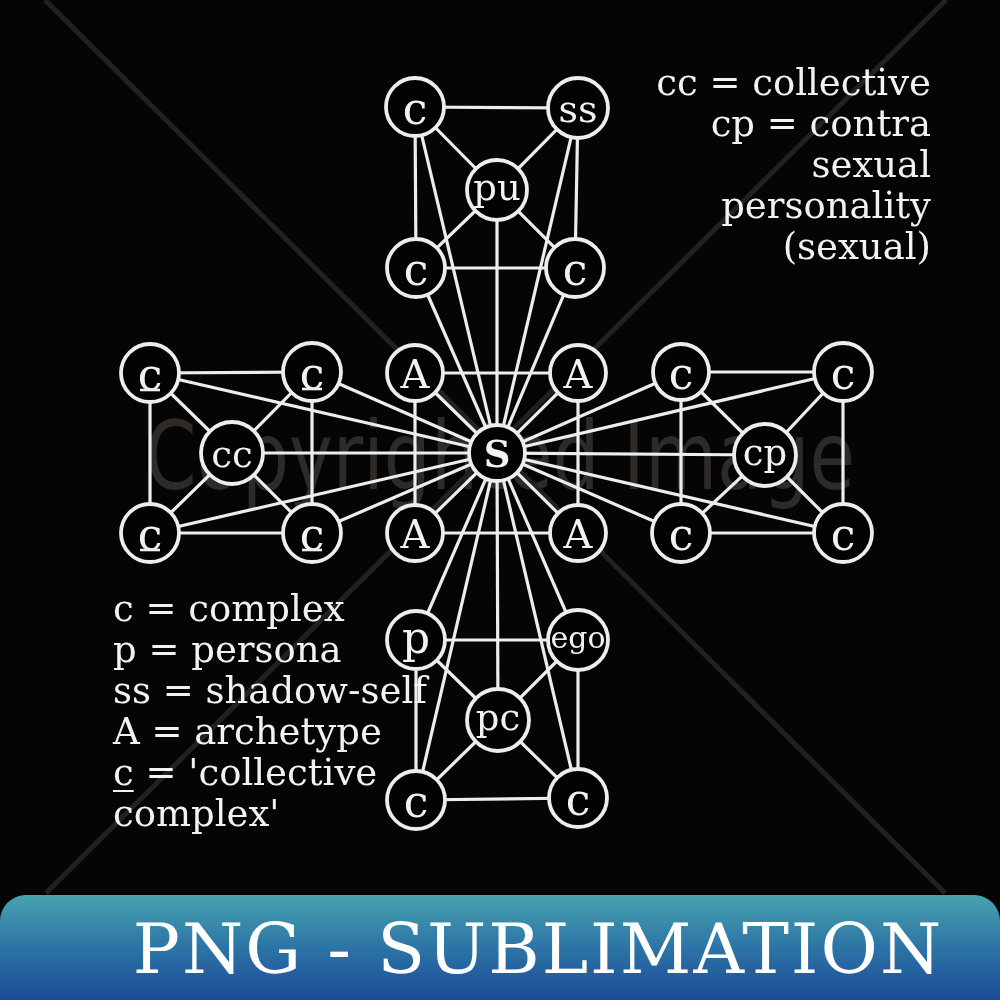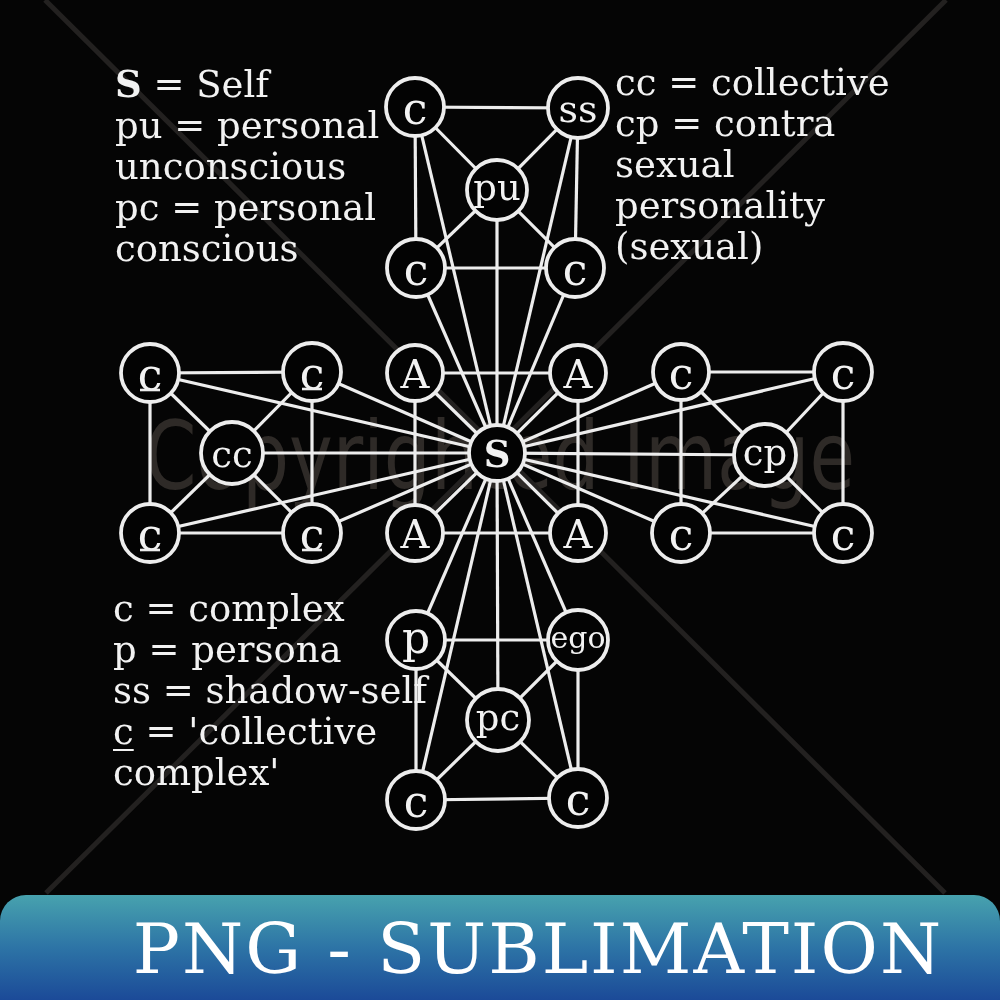--- a/index.html
+++ b/index.html
@@ -10,21 +10,21 @@
          font-family:"DejaVu Sans",sans-serif;font-size:95px;line-height:100px;
          transform:scaleX(0.78);transform-origin:500px 50%;white-space:nowrap;
          user-select:none;}
   
   svg.diagram{position:absolute;top:0;left:0;}
   svg.diagram text{font-family:"DejaVu Serif",serif;}
   
   .legend{position:absolute;color:#f2f2f2;font-size:37px;line-height:41px;}
   .legend .lgroup:not(:first-child){margin-top:0;}
   #legend-tl{left:115px;top:64px;}
-  #legend-tr{left:615px;top:62px;width:316px;text-align:left;}
+  #legend-tr{left:615px;top:62px;width:316px;text-align:right;}
   #legend-bl{left:113px;top:588px;}
   .lline b{font-weight:bold;}
   .lline .ul{text-decoration:underline;text-underline-offset:5px;text-decoration-thickness:2px;}
   
   .banner{position:absolute;left:0;top:895px;width:1000px;height:105px;
           border-radius:26px 26px 0 0;}
   .banner-text{width:100%;height:105px;line-height:108px;text-align:center;
           font-family:"DejaVu Serif",serif;font-weight:normal;font-size:70px;
           letter-spacing:2px;color:#ffffff;white-space:nowrap;margin-left:38px;}
 </style>
@@ -197,49 +197,39 @@
       <g>
         <circle cx="416" cy="800" r="29" fill="#030303" stroke="#ededed" stroke-width="3.8"></circle>
         <text x="416" y="800" text-anchor="middle" dominant-baseline="central" fill="#f2f2f2" font-size="44" dy="1">c</text>
       </g>
       <g>
         <circle cx="578" cy="798" r="29" fill="#030303" stroke="#ededed" stroke-width="3.8"></circle>
         <text x="578" y="798" text-anchor="middle" dominant-baseline="central" fill="#f2f2f2" font-size="44" dy="1">c</text>
       </g>
     </svg>
 
-  <div class="legend" id="legend-tl">
-      <div class="lgroup">
-        <div class="lline"><b>S</b> = Self</div>
-        <div class="lline">pu = personal</div>
-        <div class="lline">unconscious</div>
-      </div>
-      <div class="lgroup">
-        <div class="lline">pc = personal</div>
-        <div class="lline">conscious</div>
-      </div>
-    </div>
 
   <div class="legend" id="legend-tr">
       <div class="lgroup">
         <div class="lline">cc = collective</div>
       </div>
       <div class="lgroup">
         <div class="lline">cp = contra</div>
         <div class="lline">sexual</div>
         <div class="lline">personality</div>
         <div class="lline">(sexual)</div>
       </div>
     </div>
 
   <div class="legend" id="legend-bl">
       <div class="lgroup">
         <div class="lline">c = complex</div>
         <div class="lline">p = persona</div>
         <div class="lline">ss = shadow-self</div>
+        <div class="lline">A = archetype</div>
         <div class="lline"><span class="ul">c</span> = 'collective</div>
         <div class="lline">complex'</div>
       </div>
     </div>
 
   <div class="banner" style="background: linear-gradient(rgb(71, 162, 174) 0%, rgb(45, 116, 166) 50%, rgb(27, 74, 152) 100%);">
     <div class="banner-text" style="color: rgb(255, 255, 255);">PNG - SUBLIMATION</div>
   </div>
 
 </div>

